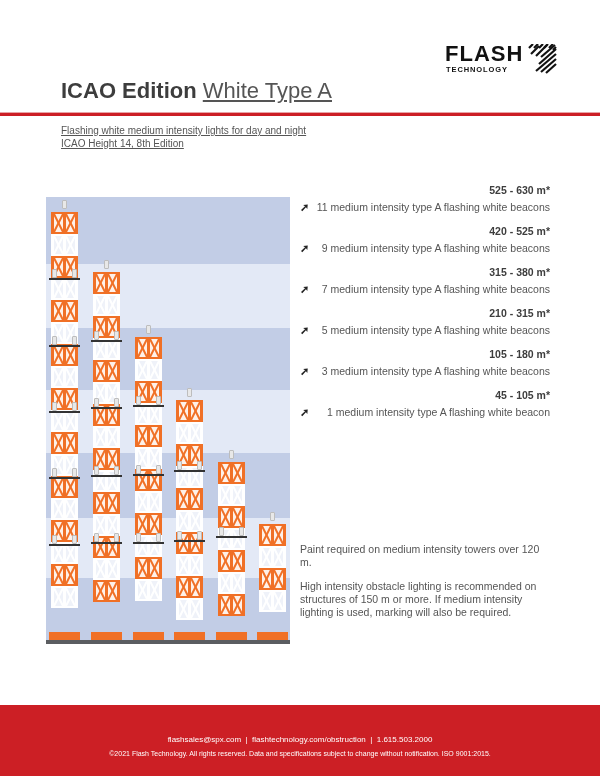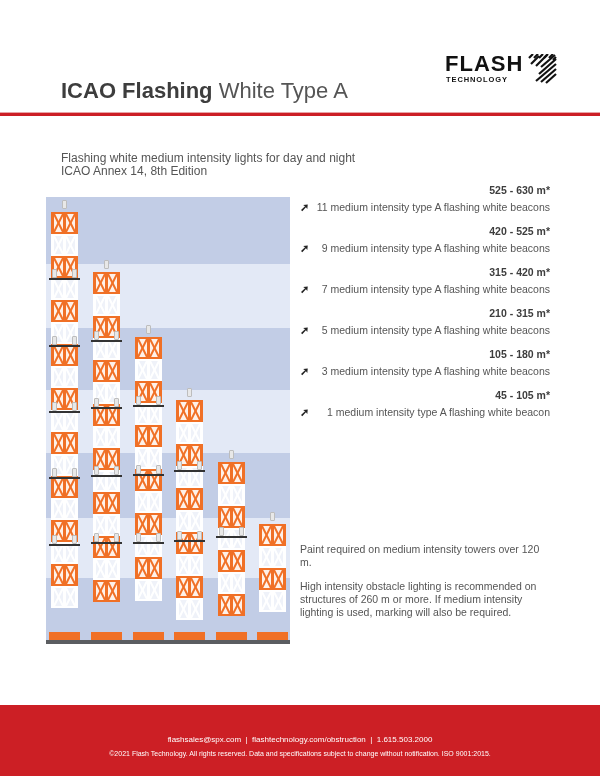--- a/index.html
+++ b/index.html
@@ -1,30 +1,30 @@
 <!DOCTYPE html>
 <html><head>
 <meta charset="utf-8">
 <style>
   * { box-sizing: border-box; margin: 0; padding: 0; }
   html, body { width: 600px; height: 776px; background: #ffffff; overflow: hidden; }
   body { position: relative; font-family: "Liberation Sans", sans-serif; color: #3a3a3a; }
 
-  .logo { position: absolute; left: 445px; top: 54px; width: 120px; height: 32px; }
+  .logo { position: absolute; left: 445px; top: 44px; width: 120px; height: 32px; }
   .logo-word { position: absolute; left: 0; top: 0; font-family: "Liberation Sans", sans-serif; font-weight: 700; font-size: 22px; letter-spacing: 1px; color: #111; line-height: 20px; }
   .logo-sub { position: absolute; left: 1px; top: 22px; font-weight: 700; font-size: 7.5px; letter-spacing: 0.9px; color: #111; line-height: 8px; }
   .logo-mark { position: absolute; left: 82px; top: 0px; width: 30px; height: 30px; }
 
   .title { position: absolute; left: 61px; top: 78px; font-size: 22px; line-height: 26px; color: #444; white-space: nowrap; }
   .title b { font-weight: 700; color: #3d3d3d; }
-  .title span.light { font-weight: 400; color: #555; }
+  .title span.light { font-weight: 400; color: #555; text-decoration: underline; }
 
   .rule { position: absolute; left: 0; top: 112px; width: 600px; height: 4px; background: #cc1f25; border-top: 1px solid #e8a4a6; }
 
-  .intro { position: absolute; left: 61px; top: 152px; font-size: 12px; line-height: 13px; color: #555; }
+  .intro { position: absolute; left: 61px; top: 124px; font-size: 10px; line-height: 13px; color: #555; text-decoration: underline; }
 
   .illus { position: absolute; left: 46px; top: 197px; width: 244px; height: 447px; overflow: hidden; }
   .band { position: absolute; left: 0; width: 244px; }
   .ground { position: absolute; left: 0; top: 443px; width: 244px; height: 4px; background: #5b5d61; }
 
   .tower { position: absolute; width: 27px; }
   .seg { position: absolute; left: 0; width: 27px; }
   .seg.orange { background: #f07026; }
   .seg.white { background: #ffffff; }
   .beacon { position: absolute; width: 5px; height: 9px; background: #e8e8e8; border: 1px solid #bdbdbd; border-radius: 1px; }
@@ -63,29 +63,29 @@
       <line x1="14" y1="13" x2="28" y2="1"></line>
       <line x1="12" y1="20" x2="29" y2="5"></line>
       <line x1="9" y1="27" x2="29" y2="10"></line>
       <line x1="14" y1="28" x2="29" y2="15"></line>
       <line x1="19" y1="29" x2="29" y2="20"></line>
     </g>
   </svg>
 </div>
 
 <div class="title">
-  <b>ICAO Flashing</b>
+  <b>ICAO Edition</b>
   <span class="light">White Type A</span>
 </div>
 
 <div class="rule"></div>
 
 <div class="intro">
   <div>Flashing white medium intensity lights for day and night</div>
-  <div>ICAO Annex 14, 8th Edition</div>
+  <div>ICAO Height 14, 8th Edition</div>
 </div>
 
 <div class="illus" id="illus">
   <div class="band" style="top:0;height:67px;background:#c2cde6"></div>
   <div class="band" style="top:67px;height:64px;background:#e3e9f6"></div>
   <div class="band" style="top:131px;height:62px;background:#c2cde6"></div>
   <div class="band" style="top:193px;height:63px;background:#e3e9f6"></div>
   <div class="band" style="top:256px;height:65px;background:#c2cde6"></div>
   <div class="band" style="top:321px;height:60px;background:#e3e9f6"></div>
   <div class="band" style="top:381px;height:62px;background:#c2cde6"></div>
@@ -826,38 +826,38 @@
 <div class="ranges">
   <div class="range">
     <div class="range-title">525 - 630 m*</div>
     <div class="range-desc"><span class="arrow">➚</span><span>11 medium intensity type A flashing white beacons</span></div>
   </div>
   <div class="range">
     <div class="range-title">420 - 525 m*</div>
     <div class="range-desc"><span class="arrow">➚</span><span>9 medium intensity type A flashing white beacons</span></div>
   </div>
   <div class="range">
-    <div class="range-title">315 - 420 m*</div>
+    <div class="range-title">315 - 380 m*</div>
     <div class="range-desc"><span class="arrow">➚</span><span>7 medium intensity type A flashing white beacons</span></div>
   </div>
   <div class="range">
     <div class="range-title">210 - 315 m*</div>
     <div class="range-desc"><span class="arrow">➚</span><span>5 medium intensity type A flashing white beacons</span></div>
   </div>
   <div class="range">
     <div class="range-title">105 - 180 m*</div>
     <div class="range-desc"><span class="arrow">➚</span><span>3 medium intensity type A flashing white beacons</span></div>
   </div>
   <div class="range">
     <div class="range-title">45 - 105 m*</div>
     <div class="range-desc"><span class="arrow">➚</span><span>1 medium intensity type A flashing white beacon</span></div>
   </div>
 </div>
 
 <div class="notes">
   <p>Paint required on medium intensity towers over 120 m.</p>
-  <p>High intensity obstacle lighting is recommended on structures of 260 m or more. If medium intensity lighting is used, marking will also be required.</p>
+  <p>High intensity obstacle lighting is recommended on structures of 150 m or more. If medium intensity lighting is used, marking will also be required.</p>
 </div>
 
 <div class="footer">
   <div class="line1" style="white-space:pre">flashsales@spx.com  |  flashtechnology.com/obstruction  |  1.615.503.2000</div>
   <div class="line2">©2021 Flash Technology. All rights reserved. Data and specifications subject to change without notification. ISO 9001:2015.</div>
 </div>
 
 </body></html>

